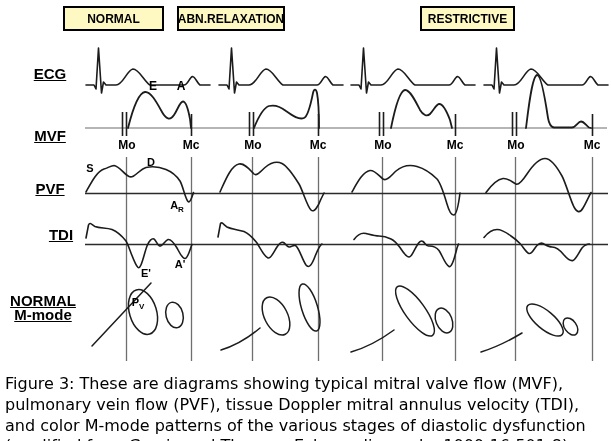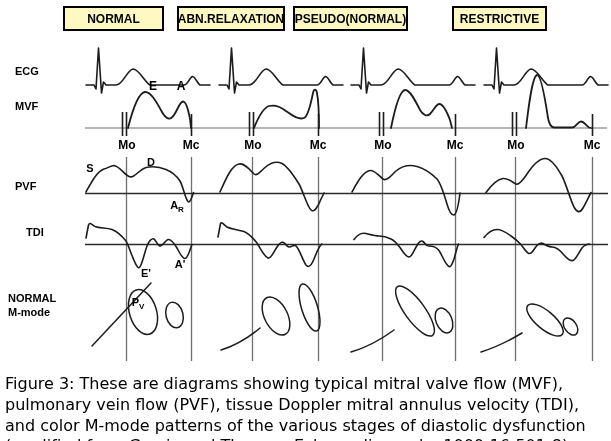--- a/index.html
+++ b/index.html
@@ -1,49 +1,46 @@
 <!DOCTYPE html>
 <html><head>
 <meta charset="utf-8">
 <style>
   html,body{margin:0;padding:0;background:#fff;}
   .figure{position:relative;width:611px;height:441px;background:#fff;overflow:hidden;
           font-family:"Liberation Sans",sans-serif;color:#000;}
   .stage-box{position:absolute;top:6px;height:21px;border:2px solid #000;background:#fef9c3;
              display:flex;align-items:center;justify-content:center;
              font-weight:bold;font-size:12px;letter-spacing:0;white-space:nowrap;}
-  .row-label{position:absolute;font-weight:bold;font-size:11px;width:70px;}
+  .row-label{position:absolute;font-weight:bold;font-size:15px;text-align:center;width:70px;text-decoration:underline;}
   .wave-label{position:absolute;font-weight:bold;font-size:12px;transform:translateX(-50%);
               white-space:nowrap;line-height:1;}
   .wave-label.small{font-size:11px;}
   .sub{font-size:8px;vertical-align:-3px;font-weight:bold;}
   .svg-layer{position:absolute;left:0;top:0;}
   .caption{position:absolute;left:5px;top:374px;width:601px;
            font-family:"DejaVu Sans",sans-serif;font-size:16px;line-height:1.3;color:#000;}
 </style>
 </head>
 <body>
 
 <div class="figure">
 
   <div class="stage-box" style="left:63px;width:97px;">
       <span>NORMAL</span>
     </div>
   <div class="stage-box" style="left:177px;width:104px;">
       <span>ABN.RELAXATION</span>
     </div>
-  <div class="stage-box" style="left:293px;width:111px;">
-      <span>PSEUDO(NORMAL)</span>
-    </div>
-  <div class="stage-box" style="left:420px;width:91px;margin-left:32px;">
+  <div class="stage-box" style="left:420px;width:91px;">
       <span>RESTRICTIVE</span>
     </div>
 
   <div class="row-label" style="left:15px;top:65px;">ECG</div>
-  <div class="row-label" style="left:15px;top:100px;">MVF</div>
+  <div class="row-label" style="left:15px;top:127px;">MVF</div>
   <div class="row-label" style="left:15px;top:180px;">PVF</div>
   <div class="row-label" style="left:26px;top:226px;">TDI</div>
   <div class="row-label" style="left:8px;top:292px;">NORMAL</div>
   <div class="row-label" style="left:8px;top:306px;">M-mode</div>
 
   <svg class="svg-layer" width="611" height="372" viewBox="0 0 611 372">
     <defs>
       <path id="ecg-base" d="M 86 85 L 94 85 L 96 89 L 98.5 48 L 101.5 93 L 103.5 82 L 106 85 L 116 85 C 123 85 127 70 133 69 C 139 69 144 81 150 85 L 184 85 C 188 85 189.5 77 192.5 76.5 C 195.5 77 197 83 200 85 L 210 85"></path>
     </defs>
 

